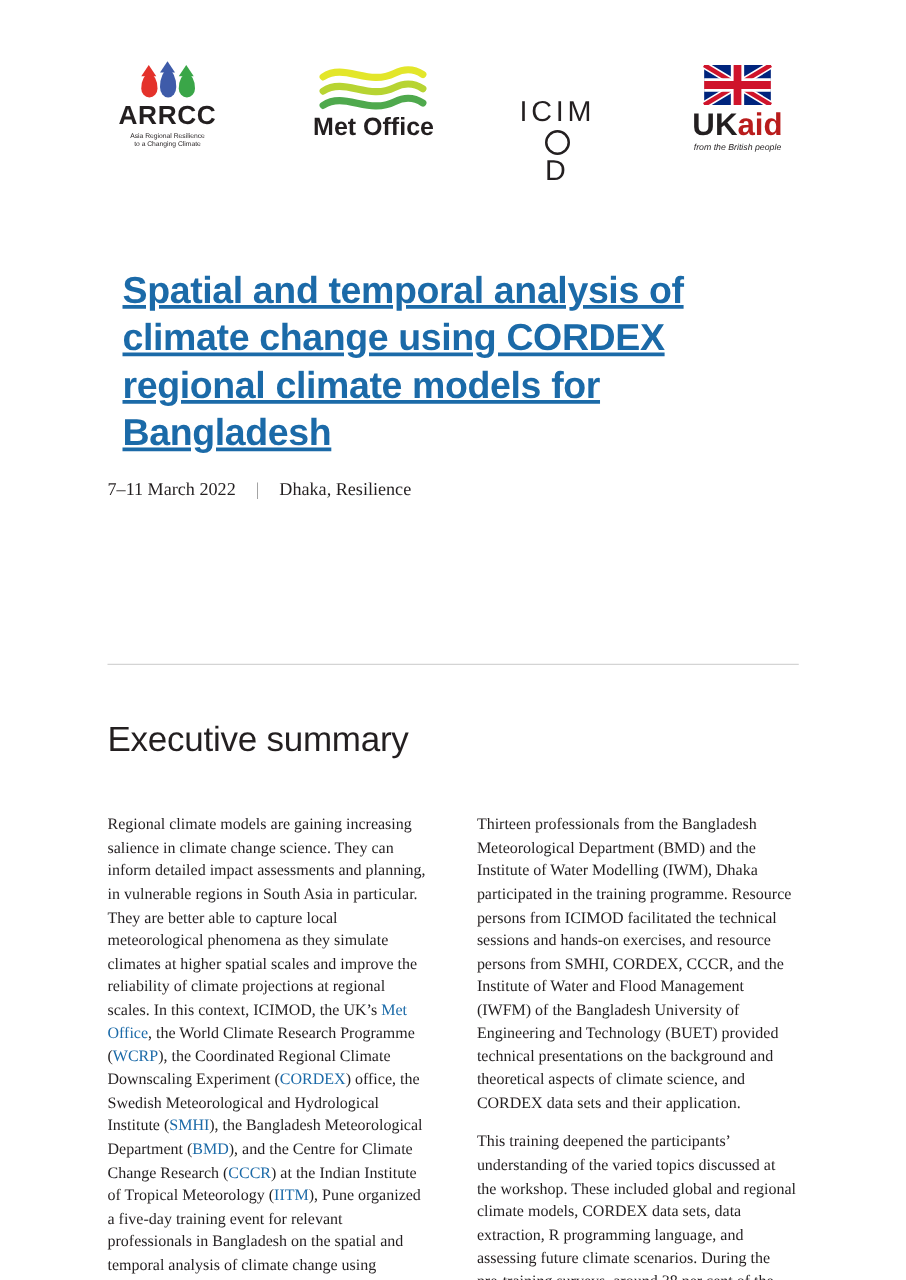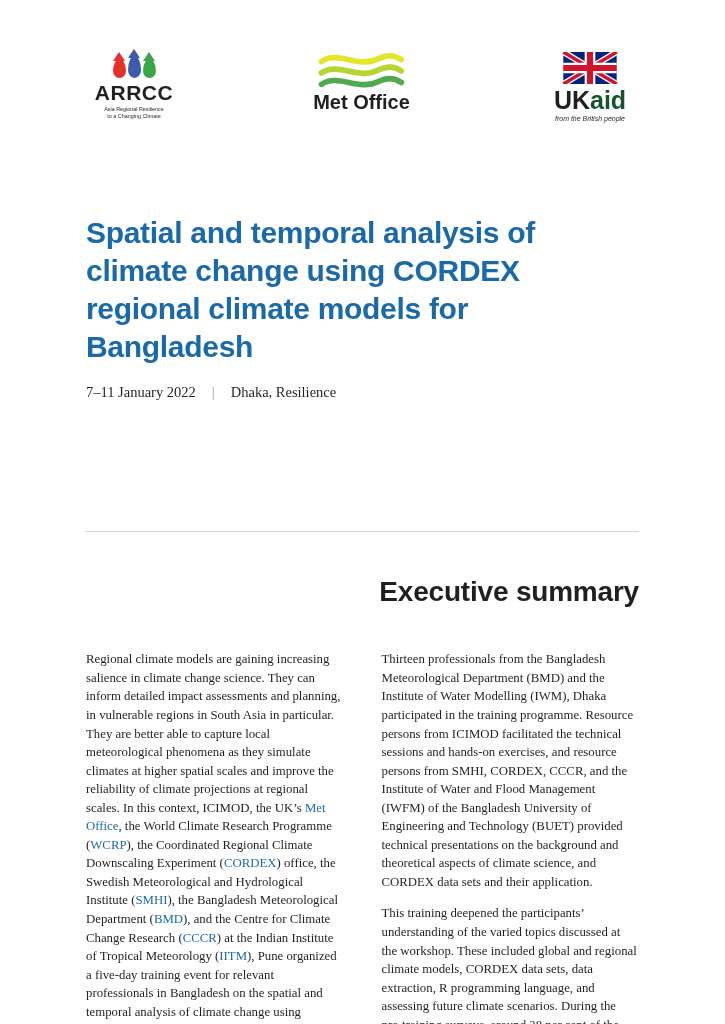--- a/index.html
+++ b/index.html
@@ -128,21 +128,21 @@
   }
   .ukaid-name {
     text-align: center;
     font-family: "Liberation Sans", sans-serif;
     font-weight: bold;
     font-size: 25px;
     line-height: 1;
     margin-top: 4px;
     color: #231f20;
   }
-  .ukaid-name .aid { color: #14532d; }
+  .ukaid-name .aid { color: #b91c1c; }
   .ukaid-sub {
     text-align: center;
     font-family: "Liberation Sans", sans-serif;
     font-size: 7px;
     font-style: italic;
     color: #231f20;
     margin-top: 2px;
   }
 
   
@@ -155,21 +155,22 @@
     text-transform: uppercase;
     margin-bottom: 14px;
   }
   .main-title {
     font-family: "Liberation Sans", sans-serif;
     font-weight: bold;
     font-size: 30px;
     line-height: 1.27;
     color: #1b6aa8;
     letter-spacing: -0.3px;
-    margin: 0;
+    margin: 12px;
+    text-decoration: underline;
   }
   .subtitle-row {
     margin-top: 18px;
     font-family: "Liberation Serif", serif;
     font-size: 14.5px;
     color: #231f20;
     display: flex;
     align-items: baseline;
   }
   .subtitle-row .sep {
@@ -180,24 +181,24 @@
   
   .divider {
     border: 0;
     border-top: 1px solid #d4d4d4;
     margin: 130px 0 0 0;
   }
 
   
   .section-heading {
     font-family: "Liberation Sans", sans-serif;
-    font-weight: bold;
+    font-weight: normal;
     font-size: 28px;
     color: #231f20;
-    text-align: right;
+    text-align: left;
     margin-top: 44px;
     letter-spacing: -0.2px;
   }
 
   
   .columns {
     display: flex;
     gap: 38px;
     margin-top: 42px;
   }
@@ -234,39 +235,44 @@
 
     <div class="logo metoffice">
       <svg class="mo-waves" viewBox="0 0 104 40">
         <path d="M10 10 C 28 -2, 48 18, 70 7 C 80 2, 88 4, 94 8" stroke="#e3e62a" stroke-width="6" fill="none" stroke-linecap="round"></path>
         <path d="M10 22 C 28 10, 48 30, 70 19 C 80 14, 88 16, 94 20" stroke="#b7d432" stroke-width="6" fill="none" stroke-linecap="round"></path>
         <path d="M10 34 C 28 22, 48 42, 70 31 C 80 26, 88 28, 94 32" stroke="#4fa94d" stroke-width="6" fill="none" stroke-linecap="round"></path>
       </svg>
       <div class="mo-name">Met Office</div>
     </div>
 
+    <div class="logo icimod">
+      <span>ICIM</span>
+        <span class="ring"></span>
+        <span>D</span>
+    </div>
 
     <div class="logo ukaid">
       <svg class="flag" viewBox="0 0 60 36">
         <rect width="60" height="36" fill="#00247d"></rect>
         <path d="M0,0 L60,36 M60,0 L0,36" stroke="#ffffff" stroke-width="7"></path>
         <path d="M0,0 L60,36 M60,0 L0,36" stroke="#cf142b" stroke-width="4"></path>
         <path d="M30,0 L30,36 M0,18 L60,18" stroke="#ffffff" stroke-width="12"></path>
         <path d="M30,0 L30,36 M0,18 L60,18" stroke="#cf142b" stroke-width="7"></path>
       </svg>
       <div class="ukaid-name"><span>UK</span><span class="aid">aid</span></div>
       <div class="ukaid-sub">from the British people</div>
     </div>
 
   </div>
 
   <div class="title-block">
     <h1 class="main-title">Spatial and temporal analysis of climate change using CORDEX regional climate models for Bangladesh</h1>
     <div class="subtitle-row">
-      <span>7–11 January 2022</span>
+      <span>7–11 March 2022</span>
       <span class="sep">|</span>
       <span>Dhaka, Resilience</span>
     </div>
   </div>
 
   <hr class="divider">
 
   <div class="section-heading">Executive summary</div>
 
   <div class="columns">

